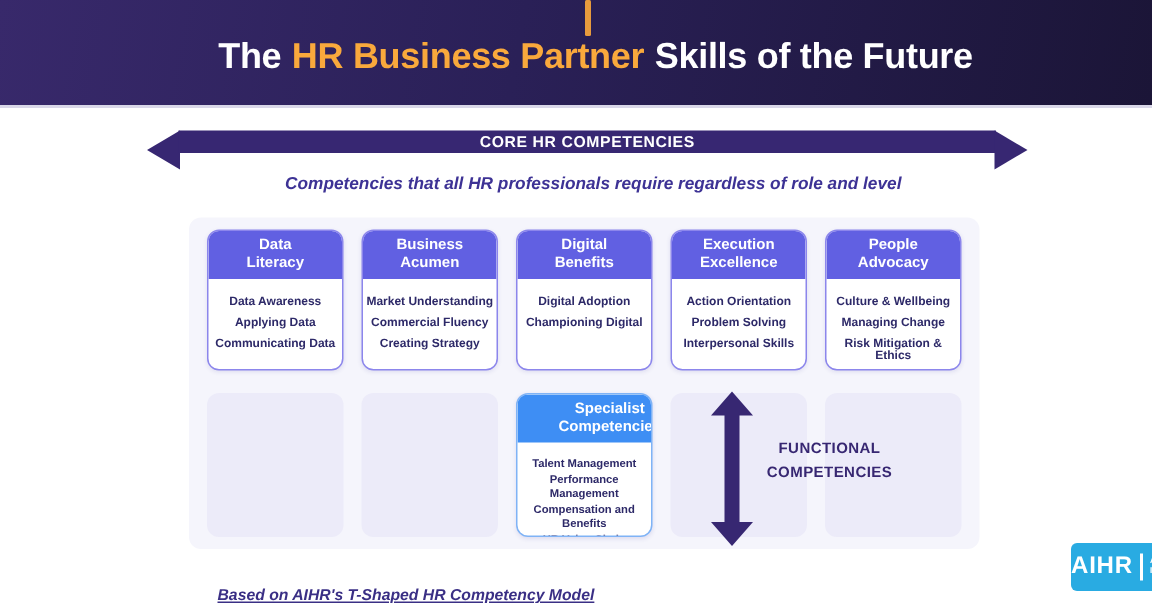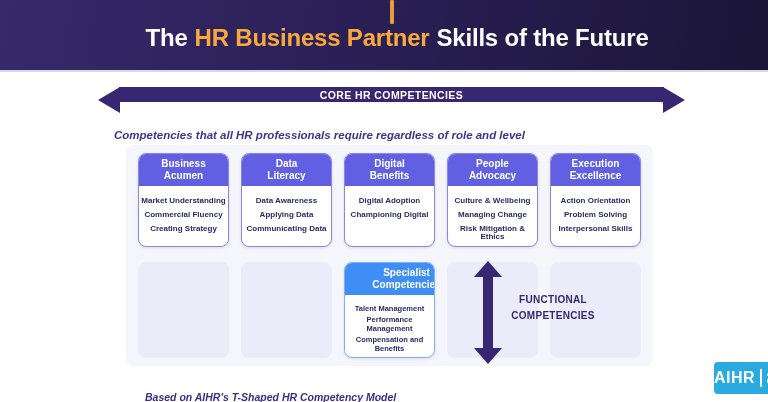--- a/index.html
+++ b/index.html
@@ -19,21 +19,21 @@
   .accent-bar{width:4px;height:24px;background:#E89B3D;border-radius:1px;margin-right:10px;flex:0 0 auto;}
   .title{margin:0;font-size:24px;font-weight:700;color:#ffffff;display:flex;gap:7px;letter-spacing:-0.2px;white-space:nowrap;}
   .title .hl{color:#F9A93C;}
   
   .core-arrow{position:absolute;left:98px;top:87px;width:587px;height:26px;display:flex;align-items:flex-start;}
   .tri{width:0;height:0;flex:0 0 auto;}
   .tri-left{border-top:13px solid transparent;border-bottom:13px solid transparent;border-right:22px solid #372772;}
   .tri-right{border-top:13px solid transparent;border-bottom:13px solid transparent;border-left:22px solid #372772;}
   .shaft{flex:1;height:15px;background:#372772;display:flex;align-items:center;justify-content:center;margin:0 -1px;}
   .banner-label{color:#ffffff;font-size:10.5px;font-weight:700;letter-spacing:0.4px;}
-  .subtitle{position:absolute;left:98px;top:113px;width:587px;margin:16px;
+  .subtitle{position:absolute;left:98px;top:113px;width:587px;margin:4px;text-align:center;
     font-size:11.5px;font-weight:700;font-style:italic;color:#3D3295;}
   
   .panel{position:absolute;left:126px;top:145px;width:527px;height:221px;background:#F5F5FC;border-radius:8px;box-sizing:border-box;}
   .grid{display:grid;grid-template-columns:repeat(5,1fr);grid-template-rows:94px 96px;
     column-gap:12px;row-gap:15px;padding:8px 12px;box-sizing:border-box;height:100%;}
   .card{background:#ffffff;border:1px solid #8C86EC;border-radius:8px;overflow:hidden;
     display:flex;flex-direction:column;box-shadow:0 1px 3px rgba(60,50,150,.12);}
   .card-head{background:#6160E2;color:#ffffff;min-height:27px;display:flex;flex-direction:column;
     align-items:center;justify-content:center;font-weight:700;font-size:10px;line-height:1.2;
     padding:2px 0 3px;text-align:center;}
@@ -83,70 +83,70 @@
     </div>
     <span class="tri tri-right"></span>
   </div>
 
   <p class="subtitle">Competencies that all HR professionals require regardless of role and level</p>
 
   <section class="panel">
     <div class="grid" id="grid">
         <div class="card">
           <div class="card-head">
+            <span>Data</span>
+            <span>Literacy</span>
+          </div>
+          <div class="card-body">
+            <div class="item">Data Awareness</div>
+            <div class="item">Applying Data</div>
+            <div class="item">Communicating Data</div>
+          </div>
+        </div>
+        <div class="card">
+          <div class="card-head">
             <span>Business</span>
             <span>Acumen</span>
           </div>
           <div class="card-body">
             <div class="item">Market Understanding</div>
             <div class="item">Commercial Fluency</div>
             <div class="item">Creating Strategy</div>
-          </div>
-        </div>
-        <div class="card">
-          <div class="card-head">
-            <span>Data</span>
-            <span>Literacy</span>
-          </div>
-          <div class="card-body">
-            <div class="item">Data Awareness</div>
-            <div class="item">Applying Data</div>
-            <div class="item">Communicating Data</div>
           </div>
         </div>
         <div class="card">
           <div class="card-head">
             <span>Digital</span>
             <span>Benefits</span>
           </div>
           <div class="card-body">
             <div class="item">Digital Adoption</div>
             <div class="item">Championing Digital</div>
           </div>
         </div>
         <div class="card">
           <div class="card-head">
+            <span>Execution</span>
+            <span>Excellence</span>
+          </div>
+          <div class="card-body">
+            <div class="item">Action Orientation</div>
+            <div class="item">Problem Solving</div>
+            <div class="item">Interpersonal Skills</div>
+          </div>
+        </div>
+        <div class="card">
+          <div class="card-head">
             <span>People</span>
             <span>Advocacy</span>
           </div>
           <div class="card-body">
             <div class="item">Culture &amp; Wellbeing</div>
             <div class="item">Managing Change</div>
             <div class="item">Risk Mitigation &amp; Ethics</div>
-          </div>
-        </div>
-        <div class="card">
-          <div class="card-head">
-            <span>Execution</span>
-            <span>Excellence</span>
-          </div>
-          <div class="card-body">
-            <div class="item">Action Orientation</div>
-            <div class="item">Problem Solving</div>
-            <div class="item">Interpersonal Skills</div>
           </div>
         </div>
         <div class="placeholder"></div>
         <div class="placeholder"></div>
         <div class="card specialist">
           <div class="card-head">
             <span>Specialist</span>
             <span>Competencies</span>
           </div>
           <div class="card-body">

